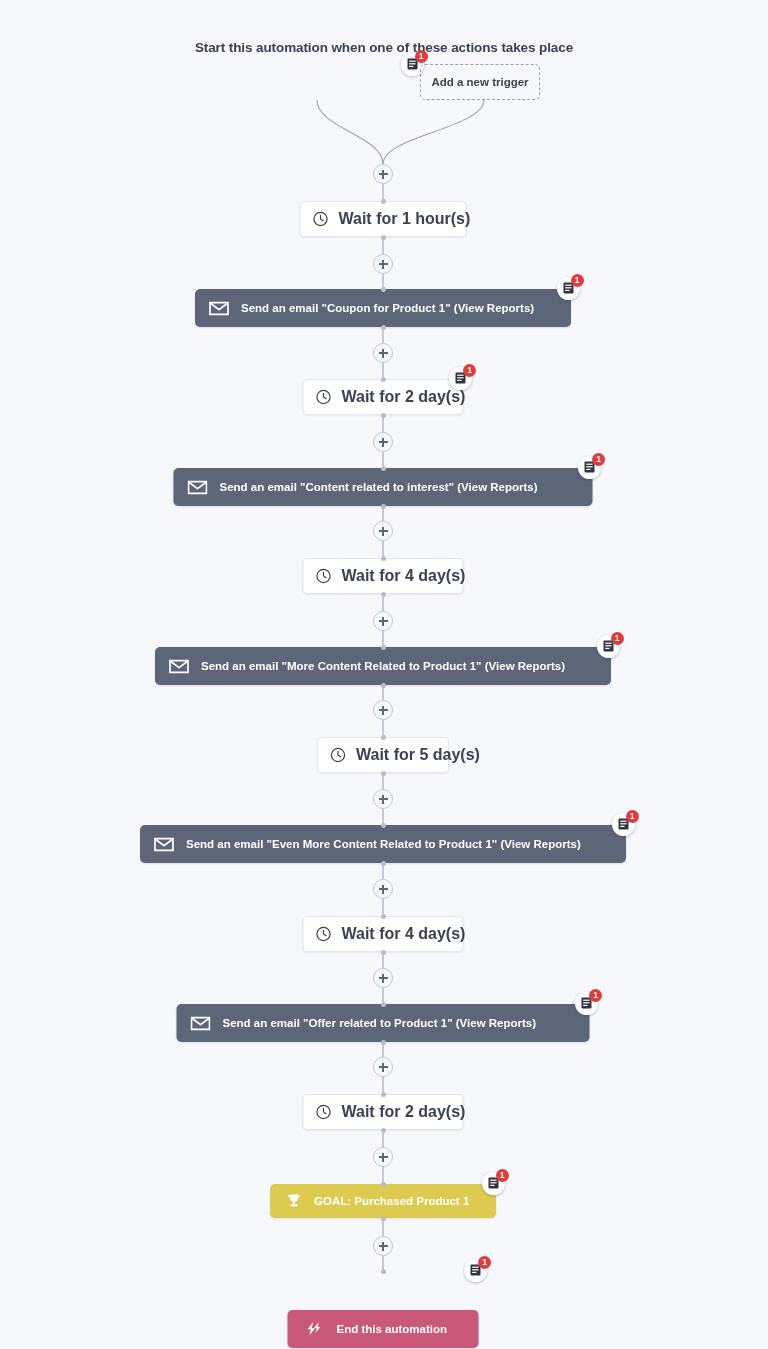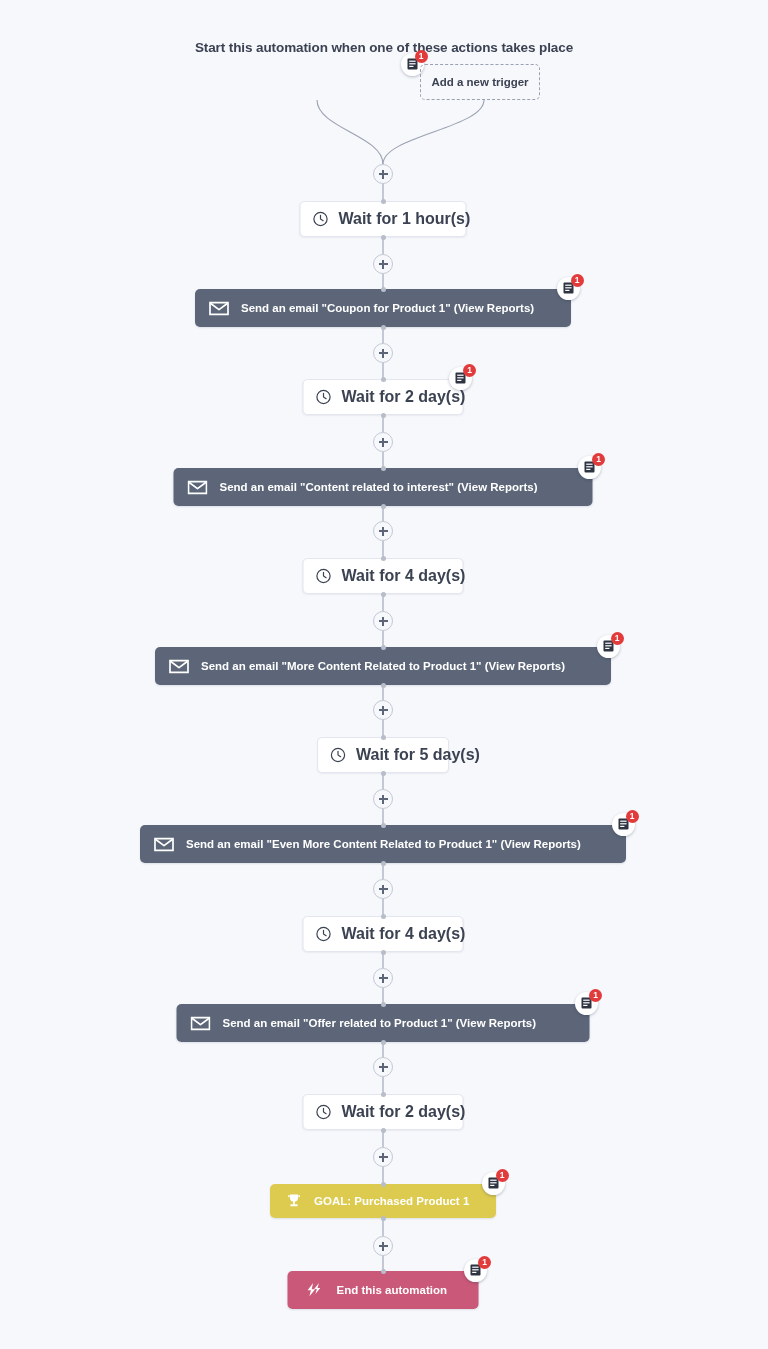--- a/index.html
+++ b/index.html
@@ -98,20 +98,21 @@
 
   .endnode {
     height: 38px;
     background: #ca5878;
     padding: 0 24px 0 18px;
     font-size: 11.5px;
     font-weight: bold;
     color: #ffffff;
     gap: 13px;
     box-shadow: 0 1px 2px rgba(40,50,80,.12);
+    margin-top: 39px;
   }
 
   .ico { display: flex; align-items: center; justify-content: center; flex: none; }
 
   
   .plus {
     position: absolute;
     width: 20px; height: 20px;
     margin-left: -10px;
     margin-top: -10px;

